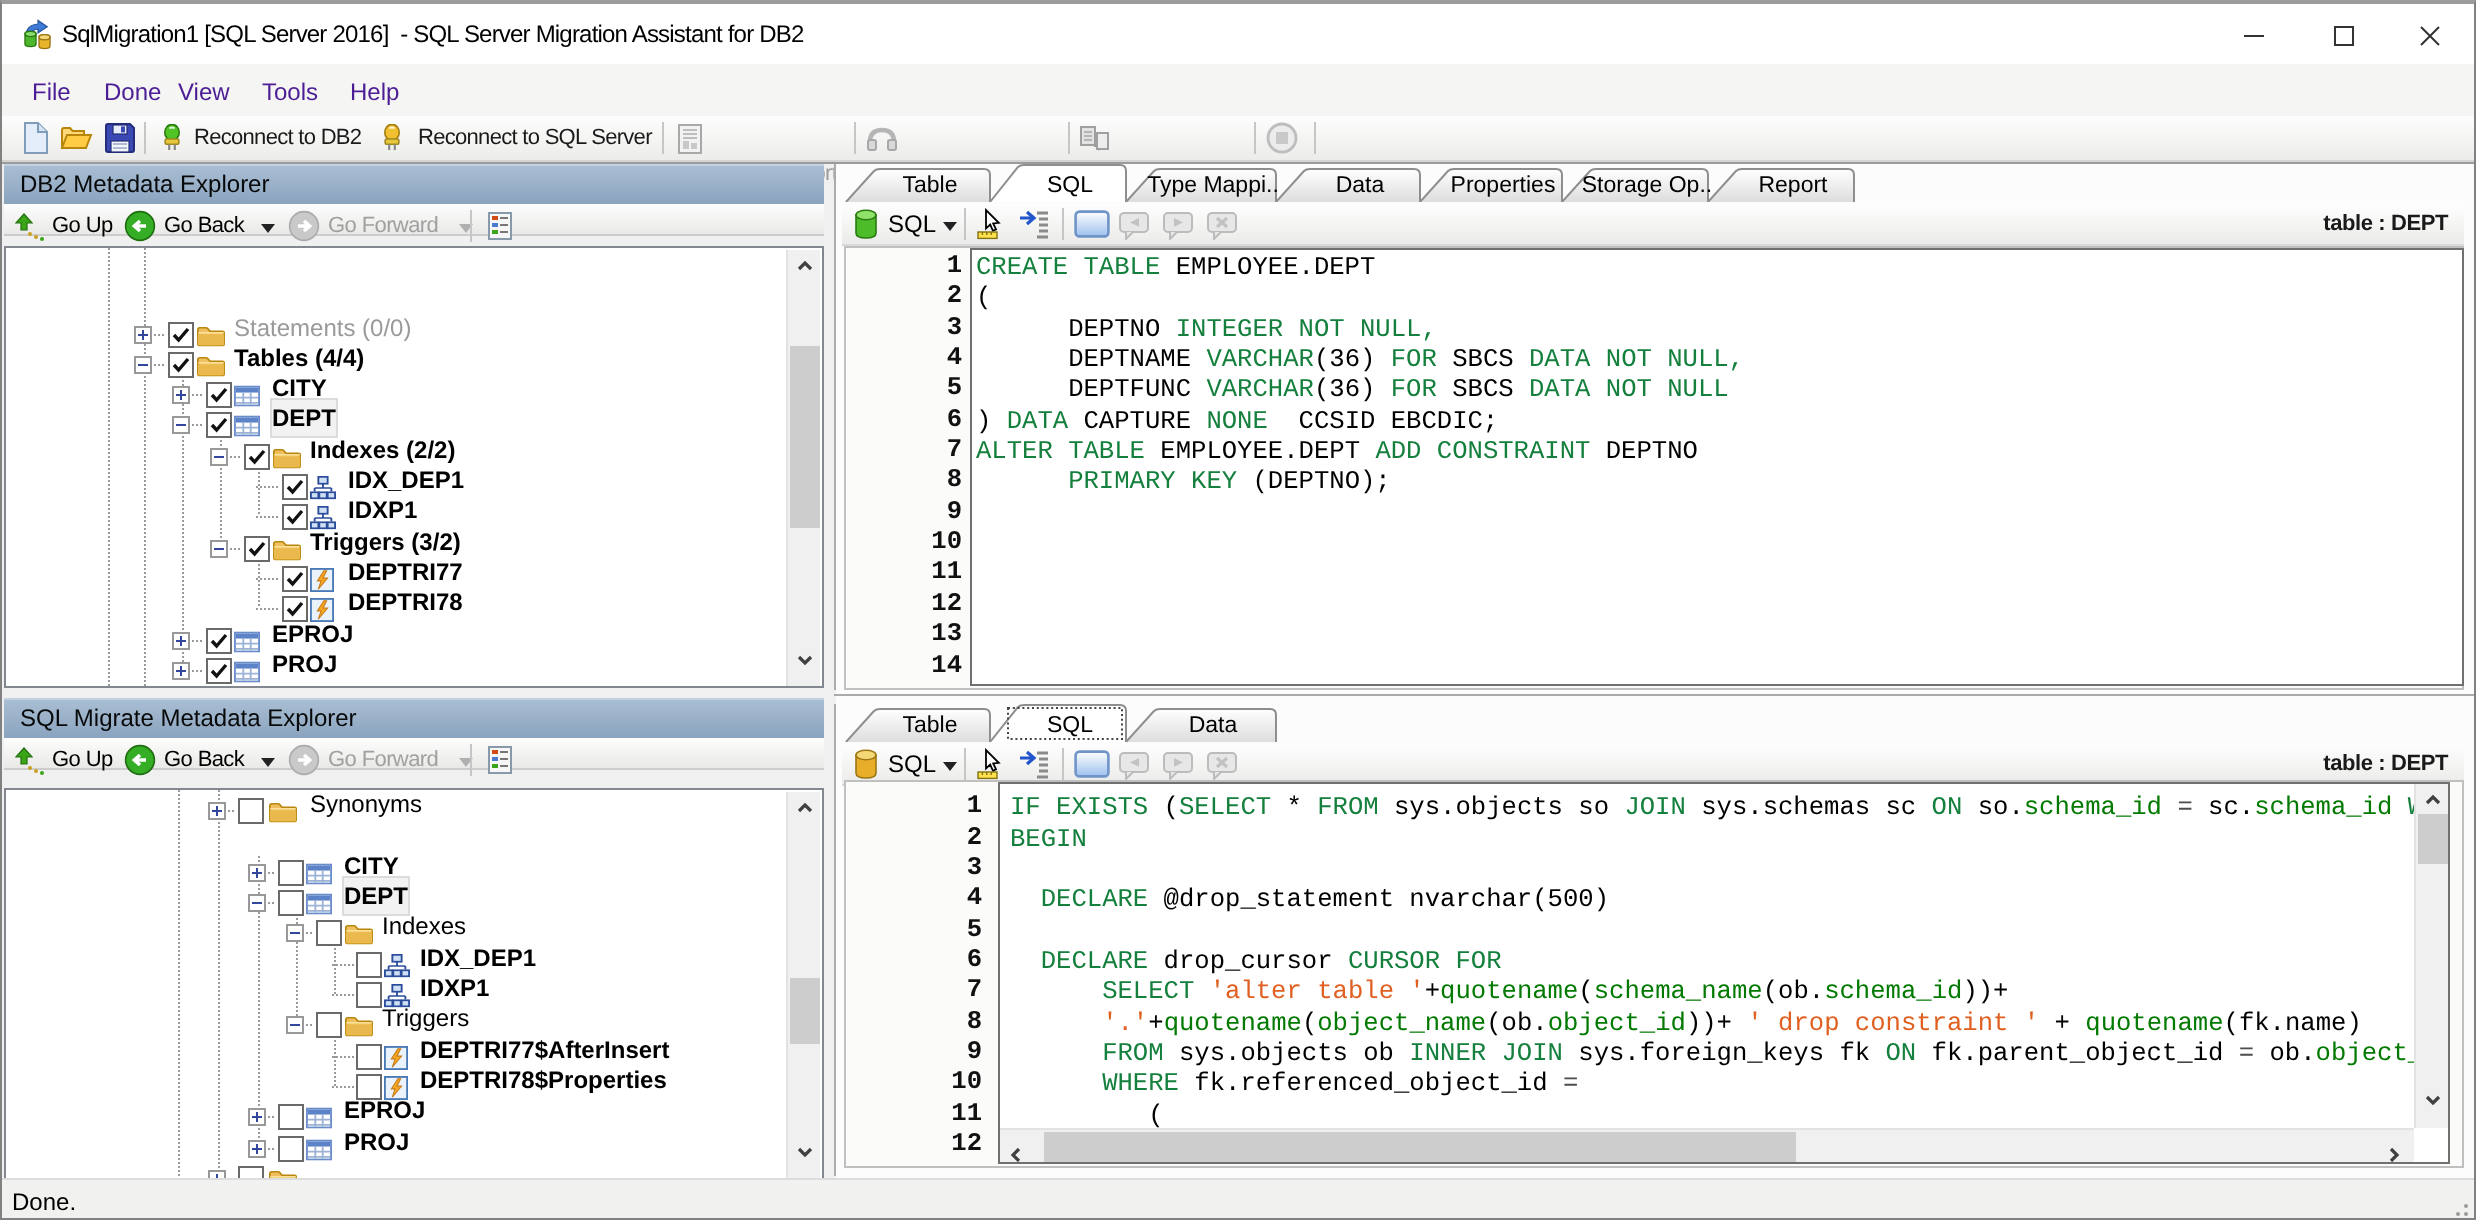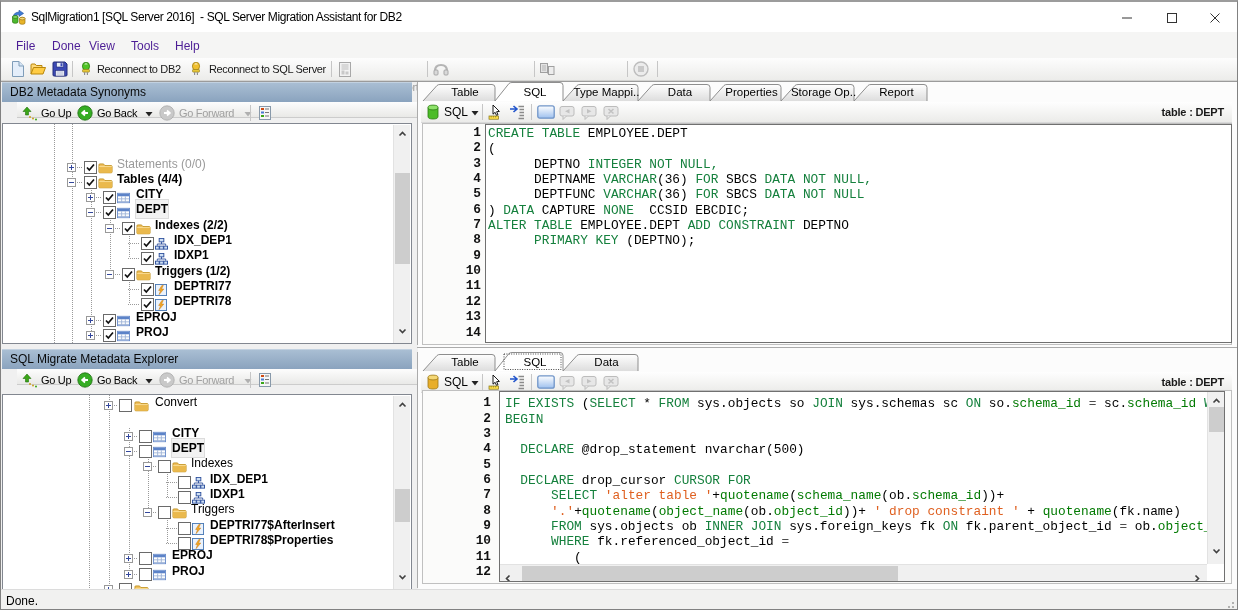--- a/index.html
+++ b/index.html
@@ -10,21 +10,21 @@
 
 #menubar{position:absolute;left:0;top:30px;width:100%;height:26px;background:#f5f5f4;}
 #menubar span{position:absolute;top:7px;font-size:12px;color:#4c1d95;}
 
 #toolbar{position:absolute;left:0;top:56px;width:100%;height:23px;background:linear-gradient(#fdfdfd,#ececea);border-bottom:1px solid #d4d4d2;}
 #toolbar .txt{position:absolute;top:5px;font-size:11px;letter-spacing:-0.35px;color:#1a1a1a;white-space:nowrap;}
 #toolbar .gtxt{position:absolute;top:23px;font-size:11px;letter-spacing:-0.35px;color:#9b9b9b;white-space:nowrap;}
 .tsep{position:absolute;top:3px;width:1px;height:16px;background:#c6c6c6;}
 
 .phead{position:absolute;left:1px;width:410px;height:20px;background:linear-gradient(#a9bed3,#8aa3be);border-top:1px solid #c2d1e0;font-size:12px;color:#08090a;line-height:19px;padding-left:8px;}
-.ptool{position:absolute;left:16px;width:410px;height:16px;background:linear-gradient(#fdfdfd,#e9e9e7);border-bottom:1px solid #cccccc;}
+.ptool{position:absolute;left:1px;width:410px;height:16px;background:linear-gradient(#fdfdfd,#e9e9e7);border-bottom:1px solid #cccccc;}
 .ptool .t{position:absolute;top:5px;font-size:11px;letter-spacing:-0.3px;color:#000;white-space:nowrap;}
 .ptool .tg{position:absolute;top:5px;font-size:11px;letter-spacing:-0.3px;color:#a0a0a0;white-space:nowrap;}
 .treebox{position:absolute;left:1px;width:410px;background:#fff;border:1px solid #828790;overflow:hidden;}
 
 .trow{position:absolute;left:0;height:15px;width:100%;}
 .tlabel{position:absolute;top:-5px;line-height:18px;font-size:12px;font-weight:bold;color:#000;white-space:nowrap;}
 .tlabel.reg{font-weight:normal;}
 .tlabel.gray{font-weight:normal;color:#9a9a9a;}
 .tlabel.sel{background:#f2f2f2;box-shadow:0 0 0 1px #dcdcdc;}
 .cb{position:absolute;top:1px;width:13px;height:13px;background:#fff;border:1px solid #6a6a6a;}
@@ -137,21 +137,21 @@
         <rect x="9.5" y="4.5" width="5.5" height="8" fill="#ededed" stroke="#a0a0a0"></rect>
       </svg>
       <div class="gtxt" style="left:556px">Migrate Tools</div>
       <div class="tsep" style="left:626px"></div>
       <svg class="ico" style="left:632px;top:3px;position:absolute;" width="16" height="16" viewBox="0 0 16 16" preserveAspectRatio="none">
         <circle cx="8" cy="8" r="7" fill="#ececec" stroke="#bdbdbd" stroke-width="1.4"></circle>
         <rect x="5" y="5" width="6" height="6" fill="#c9c9c9"></rect>
       </svg>
       <div class="tsep" style="left:656px"></div>
     </div>
-    <div class="phead" style="top:80px">DB2 Metadata Synonyms</div>
+    <div class="phead" style="top:80px">DB2 Metadata Explorer</div>
     <div class="ptool" style="top:100px">
       <svg class="ico" style="left:5px;top:4px;position:absolute;" width="16" height="15" viewBox="0 0 16 15" preserveAspectRatio="none">
         <path d="M2 8 L2 5 L5 2 L8 5 L8 8" fill="none" stroke="#2f9e1e" stroke-width="0"></path>
         <path d="M5 1 L9 5.5 L6.5 5.5 L6.5 9 L3.5 9 L3.5 5.5 L1 5.5 Z" fill="#3aa617" stroke="#23700d" stroke-width="0.6"></path>
         <circle cx="8" cy="11" r="1" fill="#c8a020"></circle>
         <circle cx="11" cy="12.5" r="1" fill="#c8a020"></circle>
         <circle cx="14" cy="13.5" r="1" fill="#3aa617"></circle>
       </svg>
       <div class="t" style="left:24px">Go Up</div>
       <svg class="ico" style="left:60px;top:3px;position:absolute;" width="16" height="16" viewBox="0 0 16 16" preserveAspectRatio="none">
@@ -352,21 +352,21 @@
         <div class="cb" style="left:119px">
           <svg width="11" height="11" viewBox="0 0 11 11" style="position:absolute;left:0;top:0">
             <path d="M2 5.5 L4.3 8 L9 2.5" fill="none" stroke="#111" stroke-width="1.7"></path>
           </svg>
         </div>
         <svg class="ico" style="left:133px;top:2px;position:absolute;" width="15" height="12" viewBox="0 0 16 15" preserveAspectRatio="none">
           <path d="M1 4 L1 12.5 Q1 13.5 2 13.5 L14 13.5 Q15 13.5 15 12.5 L15 5.5 Q15 4.5 14 4.5 L7.5 4.5 L6.2 2.8 Q5.9 2.4 5.3 2.4 L2 2.4 Q1 2.4 1 3.4 Z" fill="#f0c060" stroke="#b8860b" stroke-width="0.9"></path>
           <path d="M1.2 6 L14.8 6 L14.8 5 L1.2 5 Z" fill="#fbe098"></path>
           <path d="M1 6.5 L15 6.5 L15 12.5 Q15 13.5 14 13.5 L2 13.5 Q1 13.5 1 12.5 Z" fill="#eab94d" stroke="none"></path>
         </svg>
-        <div class="tlabel" style="left:152px">Triggers (1/2)</div>
+        <div class="tlabel" style="left:152px">Triggers (3/2)</div>
       </div>
       <div class="trow" style="top:158.1px">
         <div class="hdot" style="left:125px;top:7px;width:12px"></div>
         <div class="cb" style="left:138px">
           <svg width="11" height="11" viewBox="0 0 11 11" style="position:absolute;left:0;top:0">
             <path d="M2 5.5 L4.3 8 L9 2.5" fill="none" stroke="#111" stroke-width="1.7"></path>
           </svg>
         </div>
         <svg class="ico" style="left:152px;top:2px;position:absolute;" width="12" height="12" viewBox="0 0 13 13" preserveAspectRatio="none">
           <rect x="0.5" y="0.5" width="12" height="12" fill="#eaf2fc" stroke="#4a7ab5"></rect>
@@ -445,21 +445,21 @@
         <div class="eb plus" style="left:101px">
           <i></i>
           <i class="v"></i>
         </div>
         <div class="cb" style="left:116px"></div>
         <svg class="ico" style="left:131px;top:2px;position:absolute;" width="15" height="12" viewBox="0 0 16 15" preserveAspectRatio="none">
           <path d="M1 4 L1 12.5 Q1 13.5 2 13.5 L14 13.5 Q15 13.5 15 12.5 L15 5.5 Q15 4.5 14 4.5 L7.5 4.5 L6.2 2.8 Q5.9 2.4 5.3 2.4 L2 2.4 Q1 2.4 1 3.4 Z" fill="#f0c060" stroke="#b8860b" stroke-width="0.9"></path>
           <path d="M1.2 6 L14.8 6 L14.8 5 L1.2 5 Z" fill="#fbe098"></path>
           <path d="M1 6.5 L15 6.5 L15 12.5 Q15 13.5 14 13.5 L2 13.5 Q1 13.5 1 12.5 Z" fill="#eab94d" stroke="none"></path>
         </svg>
-        <div class="tlabel reg" style="left:152px">Convert</div>
+        <div class="tlabel reg" style="left:152px">Synonyms</div>
       </div>
       <div class="trow" style="top:33.7px">
         <div class="hdot" style="left:131px;top:7px;width:4px"></div>
         <div class="eb plus" style="left:121px">
           <i></i>
           <i class="v"></i>
         </div>
         <div class="cb" style="left:136px"></div>
         <svg class="ico" style="left:150px;top:2px;position:absolute;" width="13" height="12" viewBox="0 0 14 14" preserveAspectRatio="none">
           <rect x="0.5" y="1.5" width="13" height="11" fill="#fff" stroke="#6a8ccb" stroke-width="1"></rect>

